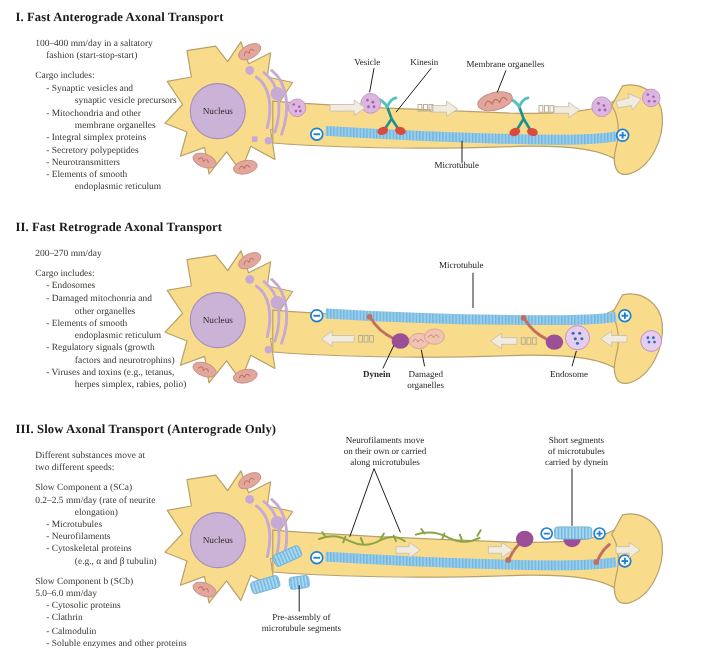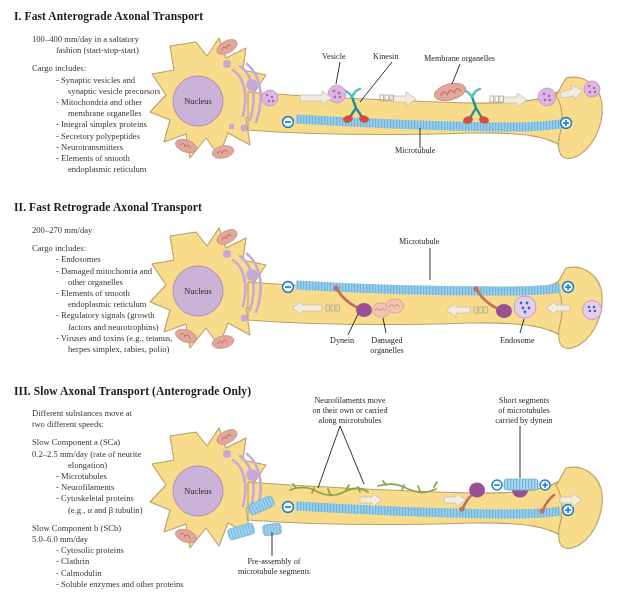--- a/index.html
+++ b/index.html
@@ -27,21 +27,21 @@
     position:absolute;left:32px;
     font-size:8.6px;line-height:11.2px;color:#3a3631;
     width:215px;
   }
   #sec1 .textblock{top:34px;}
   #sec2 .textblock{top:35px;}
   #sec3 .textblock{top:28px;}
 
   .tline{white-space:pre-wrap;}
   .ind0{margin-left:0px;}
-  .ind1{margin-left:24px;}
+  .ind1{margin-left:10px;}
   .ind3{margin-left:36px;}
   .gap{height:7px;}
 
   
   .art{position:absolute;left:0;top:0;width:585px;height:100%;}
   .art svg{display:block;}
 
   .callout{
     position:absolute;font-size:8.2px;line-height:10px;
     color:#2b2724;text-align:center;white-space:nowrap;
@@ -356,21 +356,21 @@
         <g stroke="#000" stroke-width=".8" fill="none">
           <path d="M430,58 L430,90"></path>
           <path d="M348,145 L358,124"></path>
           <path d="M386,143 L383,128"></path>
           <path d="M520,143 L524,129"></path>
         </g>
       </svg>
     </div>
 
     <div class="callout" style="left:399px;top:47px;">Microtubule</div>
-    <div class="callout" style="left:330px;top:146px;">Dynein</div>
+    <div class="callout" style="left:330px;top:146px;font-weight:bold;">Dynein</div>
     <div class="callout multi" style="left:360px;top:146px;width:54px;white-space:pre-line;">Damaged
 organelles</div>
     <div class="callout" style="left:500px;top:146px;">Endosome</div>
   </div>
 
   <div class="section" id="sec3">
     <div class="heading">III. Slow Axonal Transport (Anterograde Only)</div>
     <div class="textblock" id="tb3">
         <div class="tline ind0">Different substances move at</div>
         <div class="tline ind0">two different speeds:</div>

